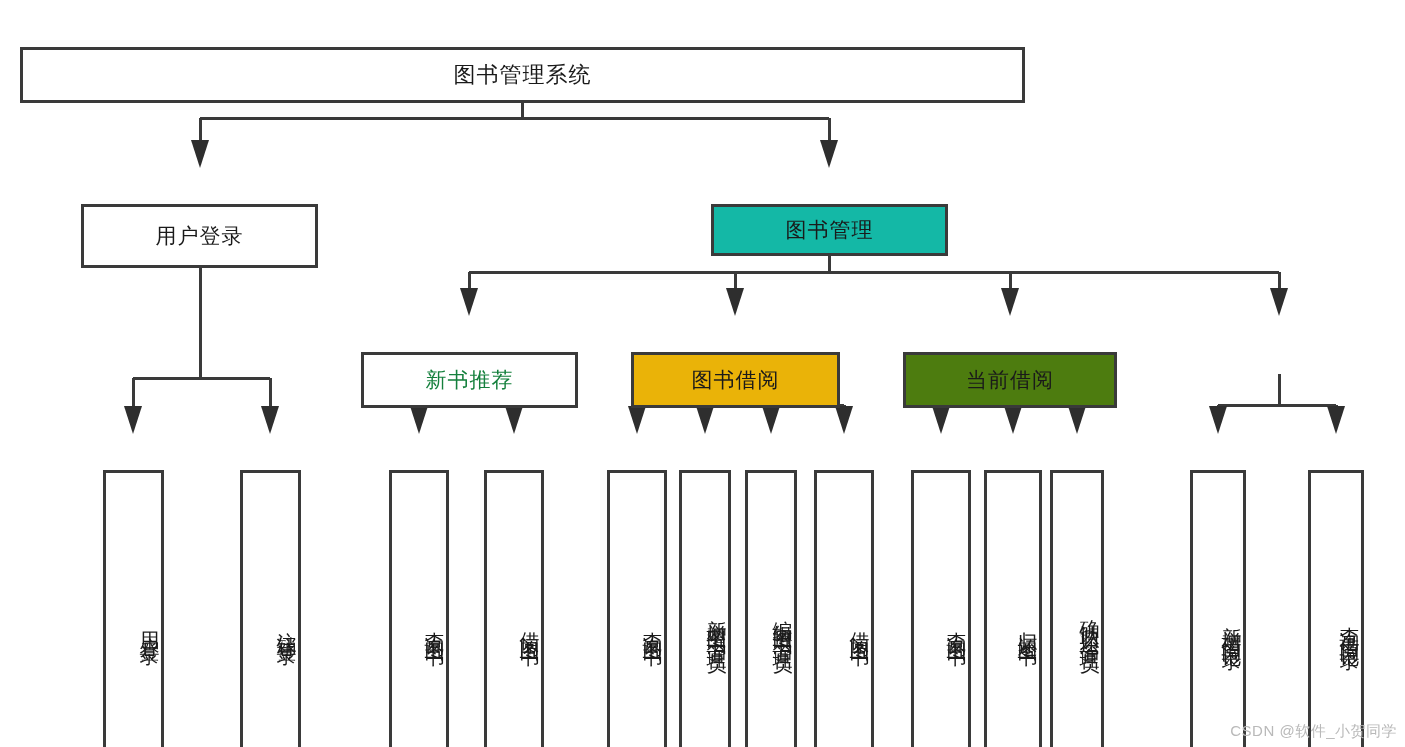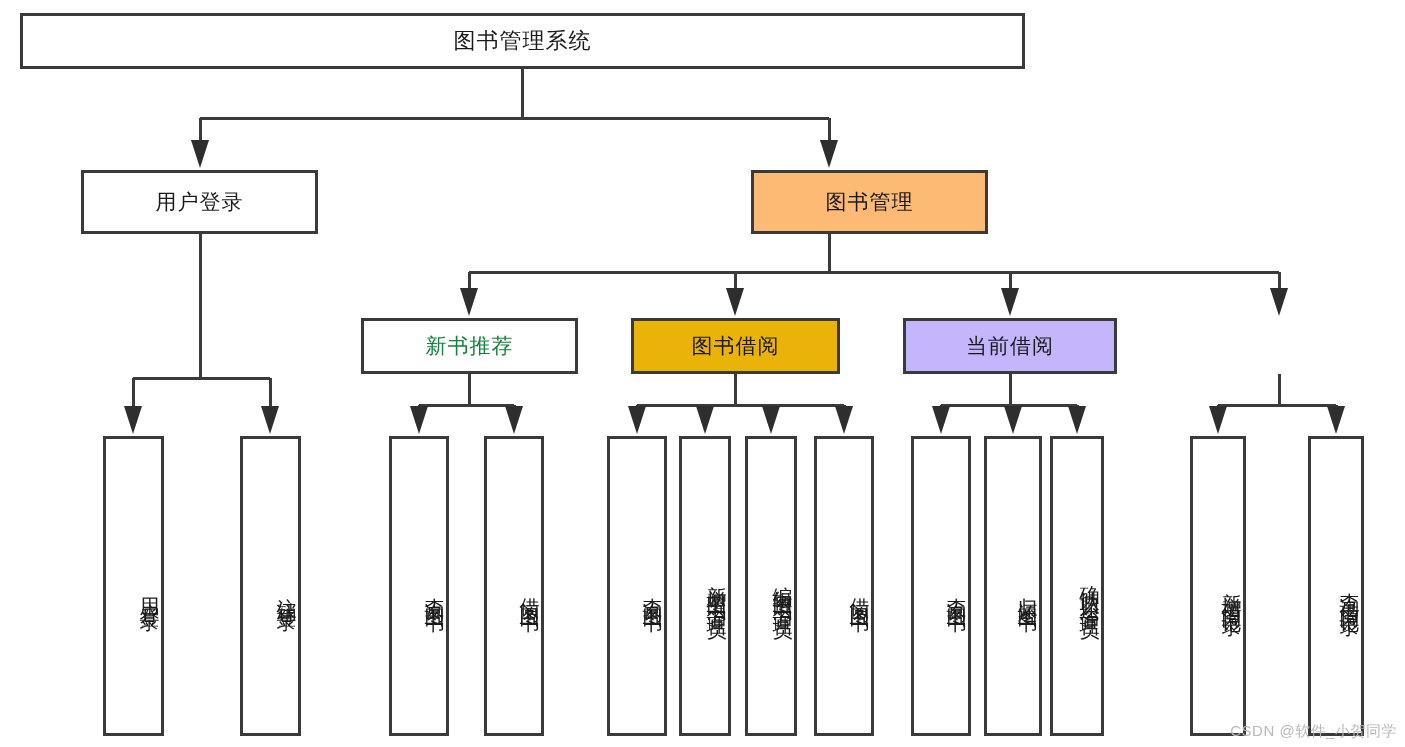--- a/index.html
+++ b/index.html
@@ -31,20 +31,21 @@
     border: 3px solid #3a3a3a;
     background: #ffffff;
     color: #1a1a1a;
     display: flex;
     align-items: center;
     justify-content: center;
     text-align: center;
     font-size: 21px;
     line-height: 1.15;
     letter-spacing: 1px;
+    margin-top: 34px;
   }
   .node.root {
     font-size: 22px;
   }
   .node.leaf {
     writing-mode: vertical-rl;
     text-orientation: upright;
     align-items: flex-start;
     justify-content: center;
     padding-top: 12px;
@@ -133,25 +134,25 @@
       <polygon points="1004,406 1022,406 1013,434"></polygon>
       <polygon points="1068,406 1086,406 1077,434"></polygon>
       <polygon points="1209,406 1227,406 1218,434"></polygon>
       <polygon points="1327,406 1345,406 1336,434"></polygon>
     </g>
   </svg>
 
   <div class="node root" style="left: 20px; top: 13px; width: 1005px; height: 56px; border-color: rgb(58, 58, 58); color: rgb(26, 26, 26); background: rgb(255, 255, 255);">图书管理系统</div>
 
   <div class="node lvl2" style="left: 81px; top: 170px; width: 237px; height: 64px; border-color: rgb(58, 58, 58); color: rgb(26, 26, 26); background: rgb(255, 255, 255);">用户登录</div>
-  <div class="node lvl2" style="left: 751px; top: 170px; width: 237px; height: 64px; border-color: rgb(58, 58, 58); color: rgb(26, 26, 26); background: #fdba74;">图书管理</div>
+  <div class="node lvl2" style="left: 711px; top: 170px; width: 237px; height: 52px; border-color: rgb(58, 58, 58); color: rgb(26, 26, 26); background: #14b8a6;">图书管理</div>
 
   <div class="node lvl3" style="left: 361px; top: 318px; width: 217px; height: 56px; border-color: rgb(58, 58, 58); color: #15803d; background: rgb(255, 255, 255);">新书推荐</div>
   <div class="node lvl3" style="left: 631px; top: 318px; width: 209px; height: 56px; border-color: rgb(58, 58, 58); color: rgb(26, 26, 26); background: #eab308;">图书借阅</div>
-  <div class="node lvl3" style="left: 903px; top: 318px; width: 214px; height: 56px; border-color: rgb(58, 58, 58); color: rgb(26, 26, 26); background: #c4b5fd;">当前借阅</div>
+  <div class="node lvl3" style="left: 903px; top: 318px; width: 214px; height: 56px; border-color: rgb(58, 58, 58); color: rgb(26, 26, 26); background: #4d7c0f;">当前借阅</div>
 
   <div class="node leaf" style="left: 103px; top: 436px; width: 61px; height: 300px; border-color: rgb(58, 58, 58); color: rgb(26, 26, 26); background: rgb(255, 255, 255);">用户登录</div>
   <div class="node leaf" style="left: 240px; top: 436px; width: 61px; height: 300px; border-color: rgb(58, 58, 58); color: rgb(26, 26, 26); background: rgb(255, 255, 255);">注销登录</div>
   <div class="node leaf" style="left: 389px; top: 436px; width: 60px; height: 300px; border-color: rgb(58, 58, 58); color: rgb(26, 26, 26); background: rgb(255, 255, 255);">查询图书</div>
   <div class="node leaf" style="left: 484px; top: 436px; width: 60px; height: 300px; border-color: rgb(58, 58, 58); color: rgb(26, 26, 26); background: rgb(255, 255, 255);">借阅图书</div>
   <div class="node leaf" style="left: 607px; top: 436px; width: 60px; height: 300px; border-color: rgb(58, 58, 58); color: rgb(26, 26, 26); background: rgb(255, 255, 255);">查询图书</div>
   <div class="node leaf" style="left: 679px; top: 436px; width: 52px; height: 300px; border-color: rgb(58, 58, 58); color: rgb(26, 26, 26); background: rgb(255, 255, 255);">新增图书（管理员）</div>
   <div class="node leaf" style="left: 745px; top: 436px; width: 52px; height: 300px; border-color: rgb(58, 58, 58); color: rgb(26, 26, 26); background: rgb(255, 255, 255);">编辑图书（管理员）</div>
   <div class="node leaf" style="left: 814px; top: 436px; width: 60px; height: 300px; border-color: rgb(58, 58, 58); color: rgb(26, 26, 26); background: rgb(255, 255, 255);">借阅图书</div>
   <div class="node leaf" style="left: 911px; top: 436px; width: 60px; height: 300px; border-color: rgb(58, 58, 58); color: rgb(26, 26, 26); background: rgb(255, 255, 255);">查询图书</div>

